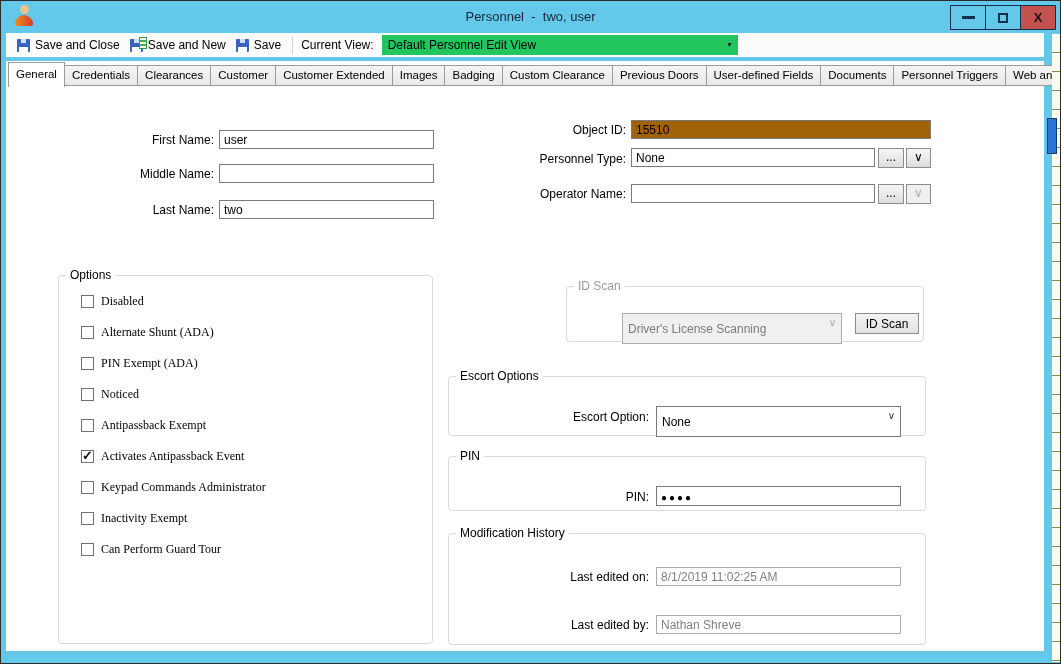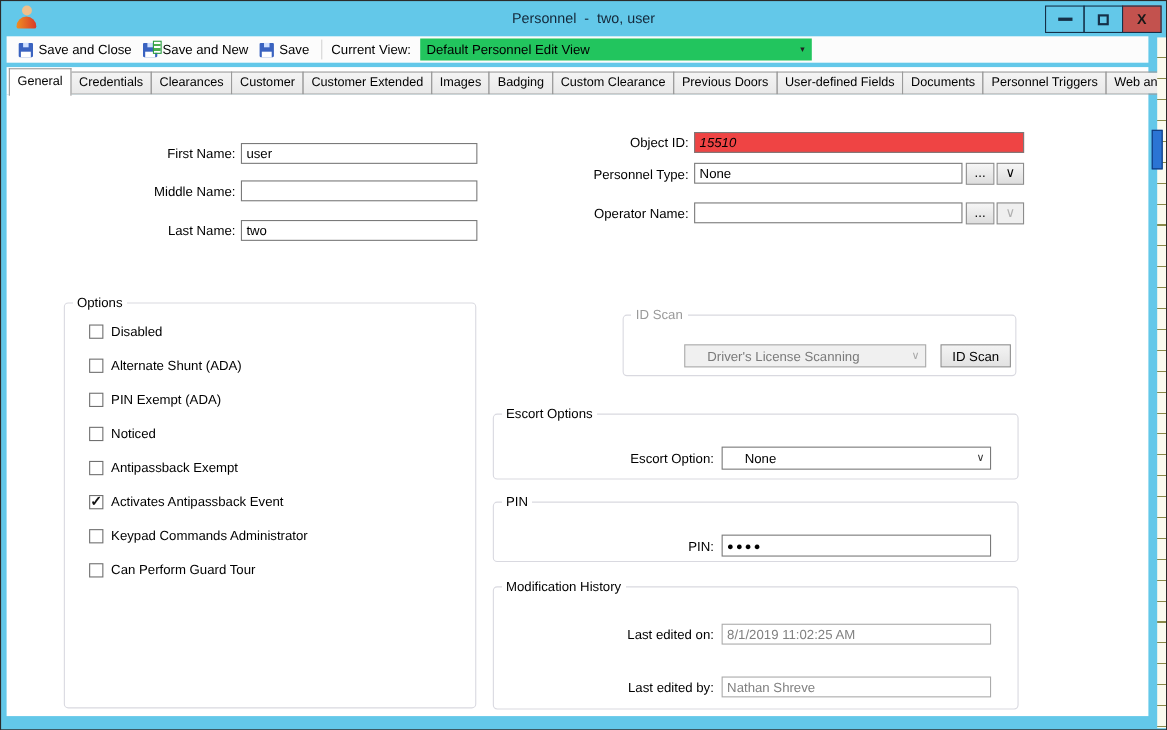--- a/index.html
+++ b/index.html
@@ -45,36 +45,36 @@
     background:#fff; display:flex; align-items:flex-end; padding-left:3px; }
   .tab { border:1px solid #9a9a9a; background:linear-gradient(#f4f4f4,#e9e9e9);
     padding:3px 7px 3px; margin-left:-1px; height:21px; white-space:nowrap; font-size:11.5px; }
   .tab.active { background:#fff; height:25px; padding-top:5px; border-bottom:none;
     position:relative; z-index:2; margin-bottom:-1px; }
   
   .content { position:absolute; top:85px; left:5px; right:16px; bottom:12px; background:#fff; }
   .lbl { position:absolute; text-align:right; color:#000; }
   .tbox { position:absolute; height:19px; border:1px solid #7a7a7a; background:#fff;
     font-family:"Liberation Sans",sans-serif; font-size:12px; padding:0 4px; }
-  .tbox.readonly { background:#ef4444;font-style:italic; }
+  .tbox.readonly { background:#a16207; }
   .tbox.gray-text { color:#808080; border-color:#ababab; }
   .mini-btn { position:absolute; height:20px; border:1px solid #8c8c8c;
     background:linear-gradient(#f6f6f6,#dddddd); text-align:center; font-size:12px;
     line-height:16px; }
   .mini-btn.disabled { color:#b0b0b0; background:#efefef; }
   fieldset { position:absolute; border:1px solid #d9d9e0; border-radius:4px; margin:0; padding:0; background:#fff; }
   legend { margin-left:7px; padding:0 4px; font-size:12px; }
   legend.gray { color:#9a9a9a; }
   .opt-rows { padding:10px 0 0 22px; }
-  .opt-row { display:flex; align-items:center; gap:7px; height:18px; margin-bottom:13px; }
+  .opt-row { display:flex; align-items:center; gap:7px; height:18px; margin-bottom:13px;font-family:Liberation Serif, serif; }
   .checkbox { width:13px; height:13px; border:1px solid #707070; background:#fff; position:relative; flex:none; }
   .checkbox.checked::after { content:"✓"; position:absolute; top:-3px; left:0;
     font-size:13px; font-weight:bold; color:#111; }
-  .selectbox { position:absolute; height:21px; border:1px solid #7a7a7a; background:#fff;
-    display:flex; align-items:center; padding:0 20px 0 20px; }
+  .selectbox { position:absolute; height:31px; border:1px solid #7a7a7a; background:#fff;
+    display:flex; align-items:center; padding:0 20px 0 5px; }
   .selectbox .arrow { position:absolute; right:5px; top:3px; font-size:10px; color:#333; }
   .selectbox.disabled { background:#f0f0f0; border-color:#ababab; color:#7a7a7a; }
   .selectbox.disabled .arrow { color:#a8a8a8; }
   .pin-input { font-weight:bold; font-size:10px; letter-spacing:2px; padding-top:3px; }
   .push-btn { position:absolute; height:21px; border:1px solid #8c8c8c;
     background:linear-gradient(#f3f3f3,#e2e2e2); text-align:center; font-size:12px; padding-top:3px; }
   
   .edge-strip { position:absolute; right:0; top:33px; bottom:1px; width:8px;
     background:repeating-linear-gradient(180deg, #fbfbef 0 18px, #8a8a4a 18px 19px); }
   .edge-thumb { position:absolute; right:3px; top:117px; width:10px; height:36px;
@@ -203,20 +203,24 @@
           <div class="opt-row">
             <span class="checkbox checked"></span>
             <span>Activates Antipassback Event</span>
           </div>
           <div class="opt-row">
             <span class="checkbox"></span>
             <span>Keypad Commands Administrator</span>
           </div>
           <div class="opt-row">
             <span class="checkbox"></span>
+            <span>Inactivity Exempt</span>
+          </div>
+          <div class="opt-row">
+            <span class="checkbox"></span>
             <span>Can Perform Guard Tour</span>
           </div>
         </div>
     </fieldset>
 
     <fieldset style="left:560px;top:193px;width:358px;height:63px">
       <legend class="gray">ID Scan</legend>
       <div class="selectbox disabled" style="left:55px;top:20px;width:220px">
         <span>Driver's License Scanning</span>
         <span class="arrow">∨</span>

